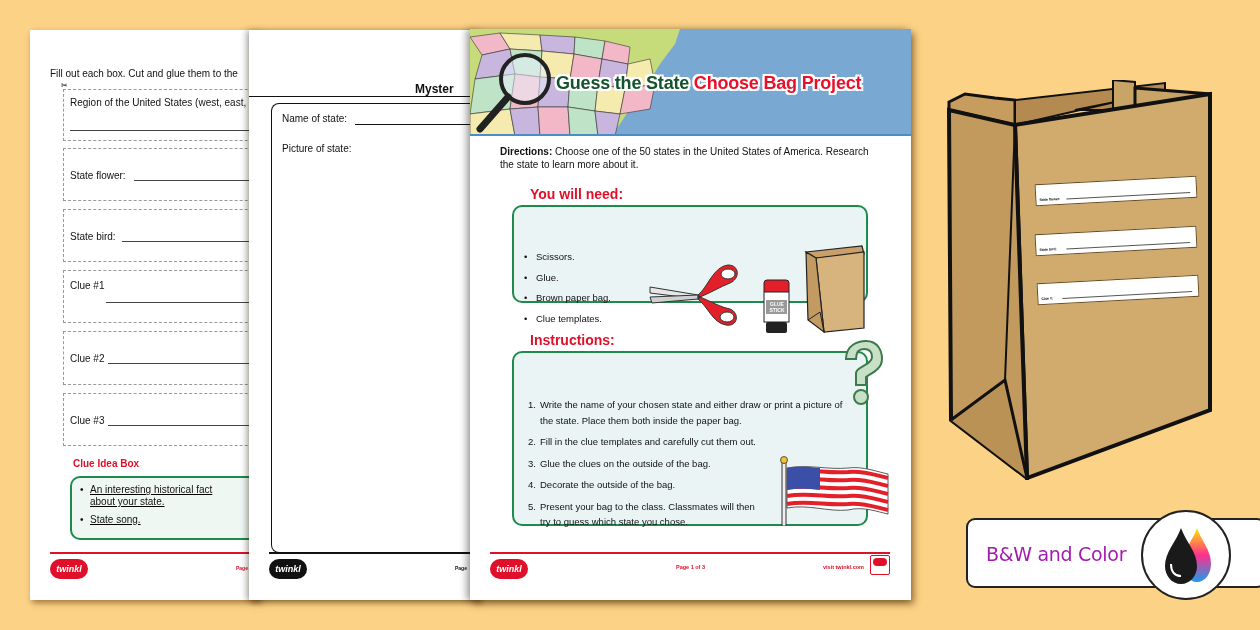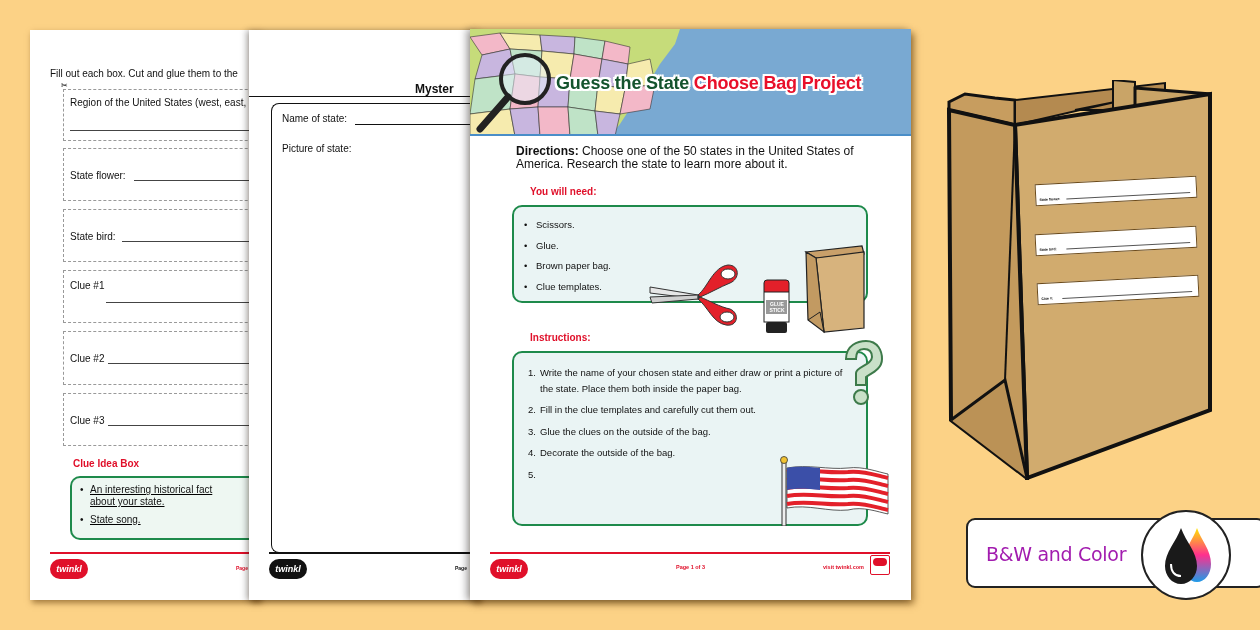--- a/index.html
+++ b/index.html
@@ -32,25 +32,25 @@
   .p2-box .lbl { position: absolute; left: 10px; font-size: 10px; color: #111; white-space: nowrap; }
   .p2-box .line { position: absolute; height: 1px; background: #111; }
 
   
   .banner { position: absolute; left: 0; top: 0; width: 441px; height: 107px; background: #79a9d2; overflow: hidden; border-bottom: 2px solid #4a8ec8; }
   .banner svg { position: absolute; left: 0; top: 0; }
   .banner-title { position: absolute; left: 66px; top: 44px; font-size: 18px; font-weight: bold; white-space: nowrap; letter-spacing: -0.2px;
     text-shadow: -2px -2px 0 #fff, 2px -2px 0 #fff, -2px 2px 0 #fff, 2px 2px 0 #fff, 0 2px 0 #fff, 0 -2px 0 #fff, 2px 0 0 #fff, -2px 0 0 #fff; }
   .t-green { color: #14532d; padding-left: 20px; }
   .t-red { color: #e8102a; }
-  .directions { position: absolute; left: 46px; top: 116px; width: 380px; font-size: 12px; line-height: 13px; color: #111; }
+  .directions { position: absolute; left: 30px; top: 116px; width: 380px; font-size: 10px; line-height: 13px; color: #111; }
   .directions b { font-weight: bold; }
-  .sec-title { position: absolute; font-size: 10px; font-weight: bold; color: #e0102a; }
+  .sec-title { position: absolute; font-size: 14px; font-weight: bold; color: #e0102a; }
   .need-box { position: absolute; left: 42px; top: 176px; width: 356px; height: 98px; border: 2px solid #1e8a4b; border-radius: 10px; background: #eaf4f4; }
-  .need-box ul, .instr-box ol { list-style: none; }
+  .need-box ul, .instr-box ol { list-style: none; margin-top: 32px; }
   .need-box li { position: relative; padding-left: 12px; font-size: 9.5px; color: #111; height: 20.5px; line-height: 20px; }
   .need-box li::before { content: "\2022"; position: absolute; left: 0; }
   .instr-box { position: absolute; left: 42px; top: 322px; width: 356px; height: 175px; border: 2px solid #1e8a4b; border-radius: 10px; background: #eaf4f4; }
   .instr-box li { font-size: 9.5px; color: #111; line-height: 15.5px; margin-bottom: 6px; display: flex; }
   .instr-box li .num { width: 12px; flex: none; }
   .instr-box li .txt { width: 250px; }
 
   
   #bag { position: absolute; left: 935px; top: 80px; }
   .bag-label { position: absolute; font-size: 3.5px; font-weight: bold; color: #111; }
@@ -206,20 +206,21 @@
       <li>
           <span class="num">3.</span>
           <span class="txt">Glue the clues on the outside of the bag.</span>
         </li>
       <li>
           <span class="num">4.</span>
           <span class="txt">Decorate the outside of the bag.</span>
         </li>
       <li>
           <span class="num">5.</span>
+          <span class="txt" style="width:215px;">Present your bag to the class. Classmates will then try to guess which state you chose.</span>
         </li>
     </ol>
   </div>
 
   <svg style="position:absolute;left:368px;top:310px;" width="46" height="68" viewBox="0 0 46 68">
     <path d="M8,20 C8,6 20,2 28,2 C40,2 44,12 44,20 C44,30 34,34 28,38 L28,46 L18,46 L18,34 C18,28 34,26 34,18 C34,12 30,10 26,10 C20,10 18,14 18,20 Z" fill="#c9e0c8" stroke="#3d7a4a" stroke-width="2"></path>
     <circle cx="23" cy="58" r="7" fill="#c9e0c8" stroke="#3d7a4a" stroke-width="2"></circle>
   </svg>
 
   <svg style="position:absolute;left:308px;top:425px;" width="112" height="72" viewBox="0 0 112 72">

